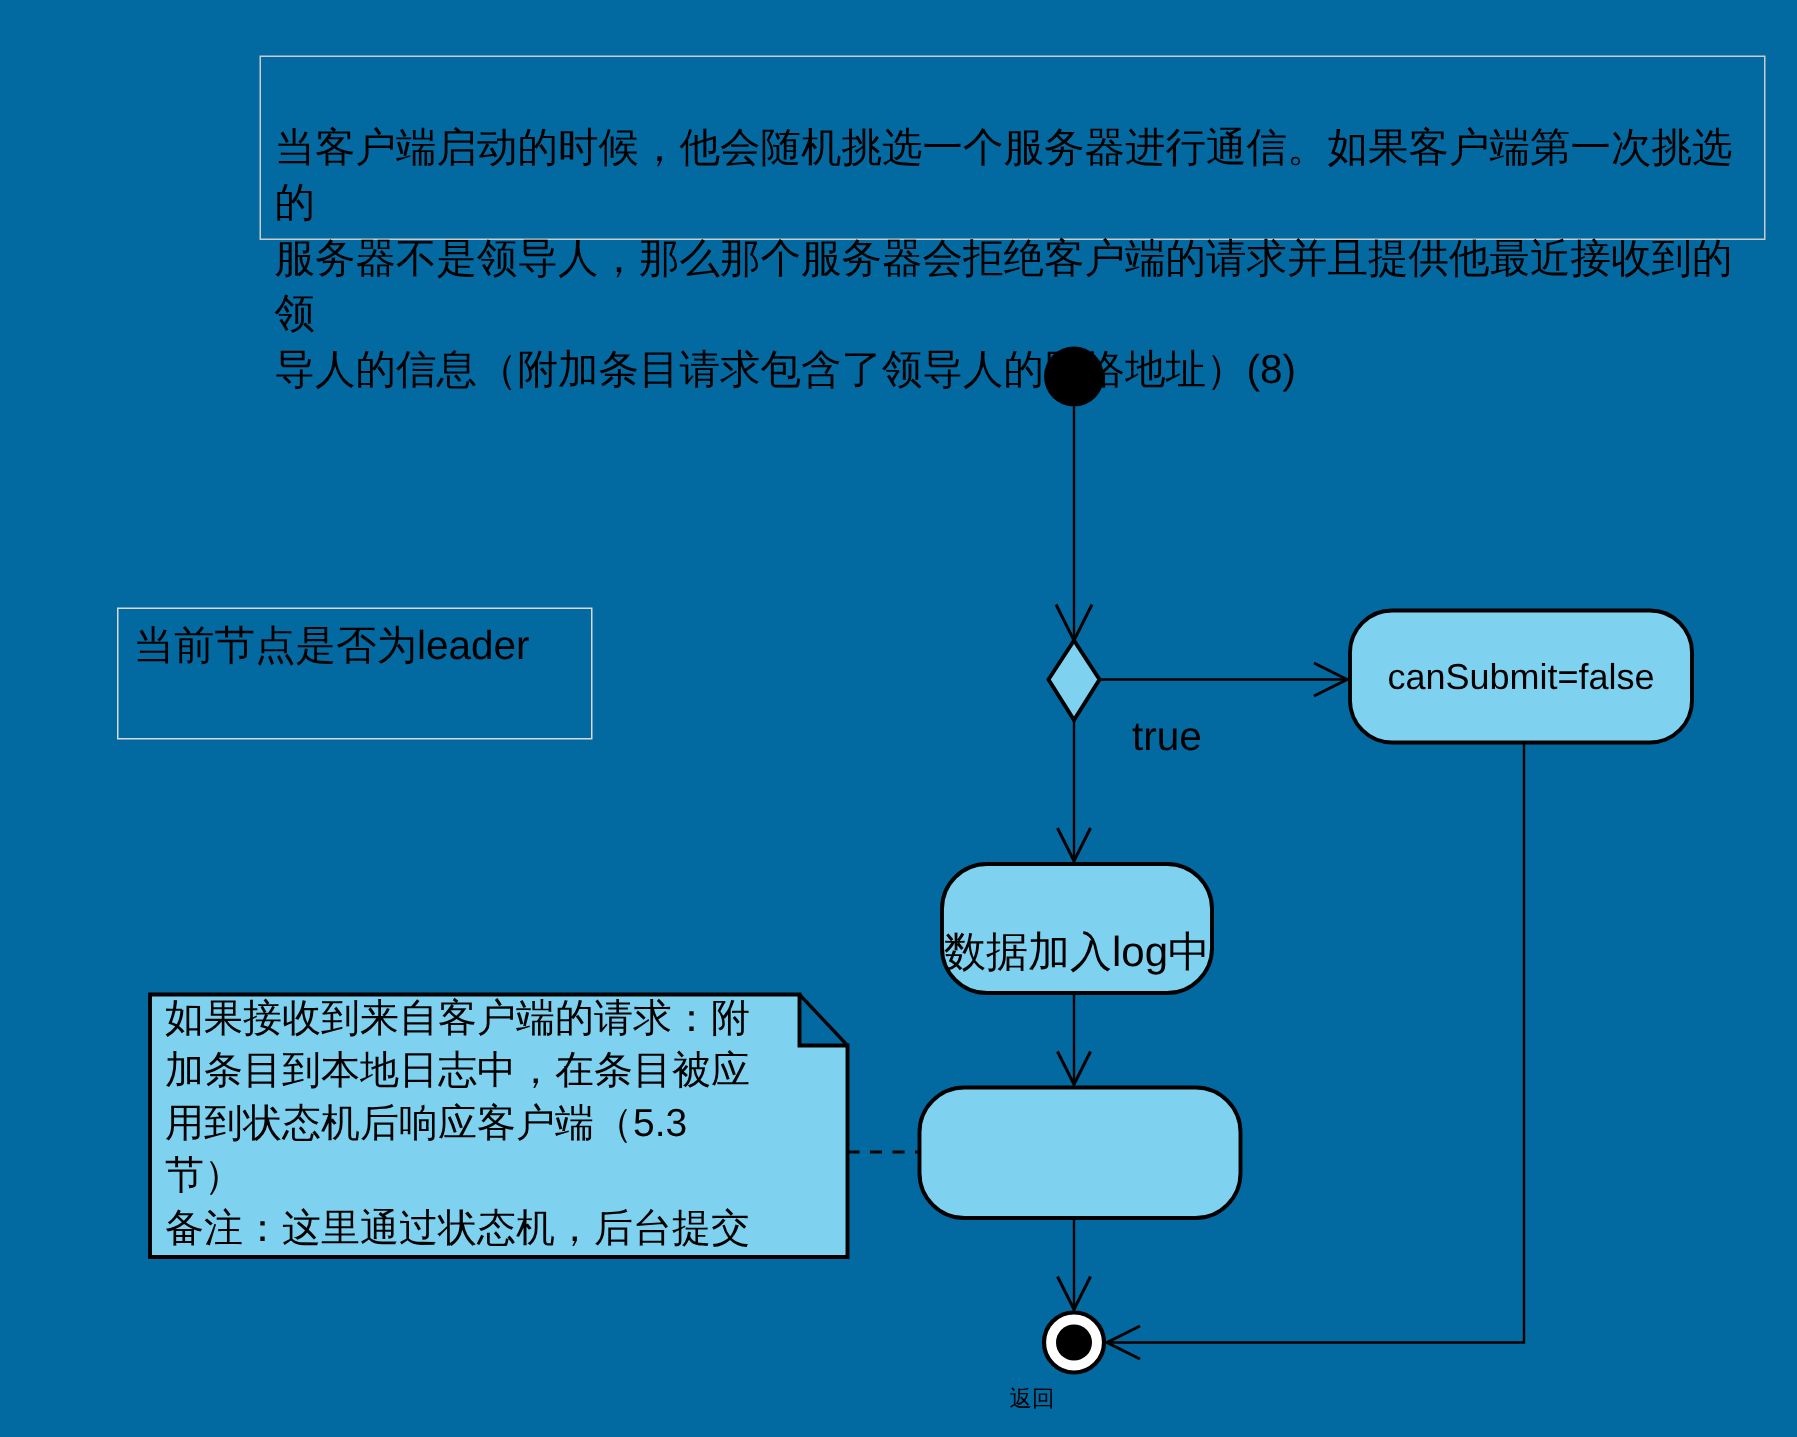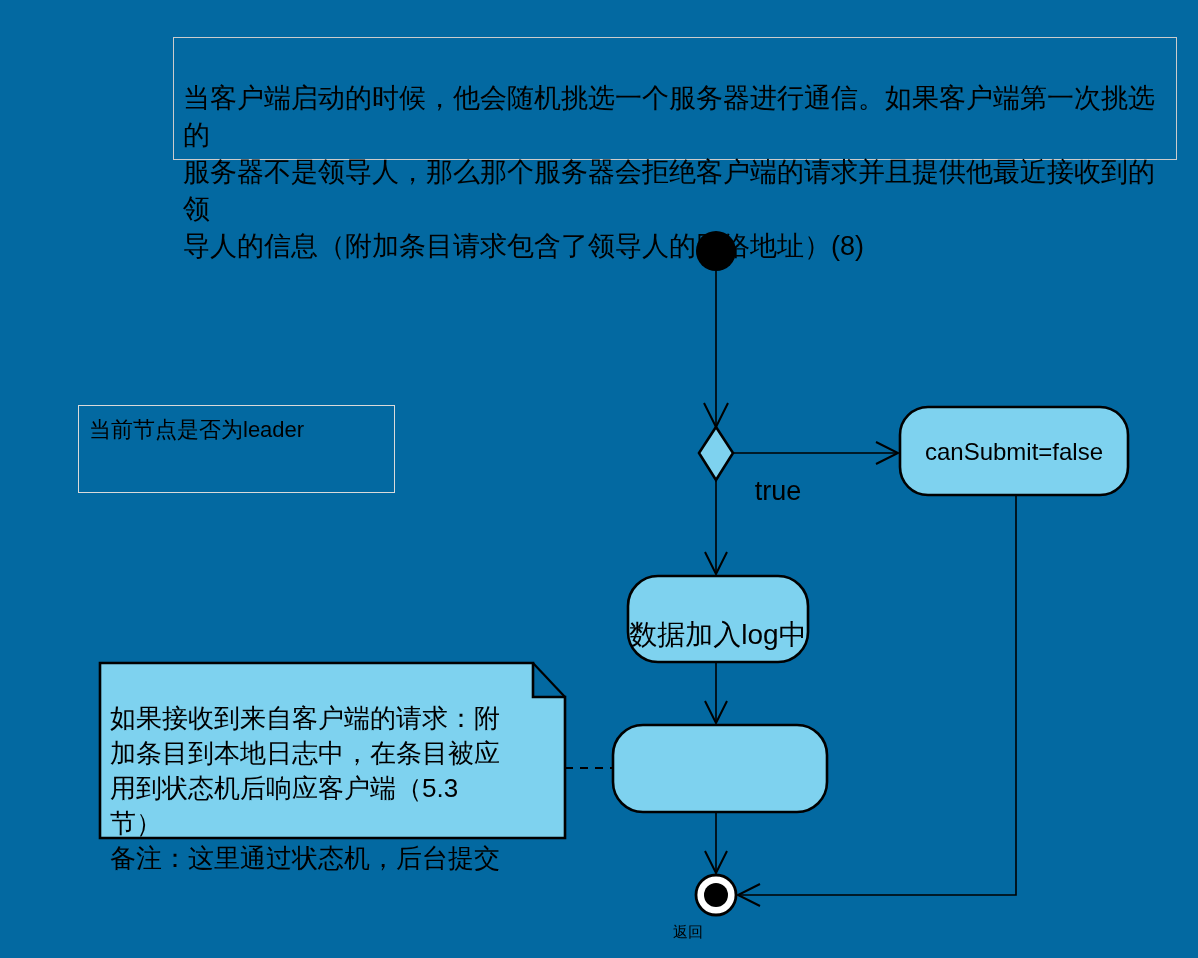--- a/index.html
+++ b/index.html
@@ -21,21 +21,21 @@
     padding: 5px 9px;
     font-size: 27px;
     line-height: 37px;
     white-space: pre-line;
   }
   .question-box {
     left: 78px; top: 405px; width: 317px; height: 88px;
     box-sizing: border-box;
     border: 1px solid #dadada;
     padding: 7px 10px;
-    font-size: 22px;
+    font-size: 27px;
     line-height: 34px;
   }
 
   svg.layer { position: absolute; left: 0; top: 0; }
   .edge   { fill: none; stroke: #000000; stroke-width: 1.6; }
   .head   { fill: none; stroke: #000000; stroke-width: 2; }
   .shape  { stroke: #000000; stroke-width: 2.6; }
   .ring   { fill: #ffffff; stroke: #000000; stroke-width: 2.8; }
   .dot    { fill: #000000; stroke: none; }
   .dashed { fill: none; stroke: #000000; stroke-width: 2; stroke-dasharray: 8 7; }
@@ -50,21 +50,21 @@
     color: #000000;
   }
   #status-lbl    { left: 478px; top: 440px; width: 194px; height: 28px; justify-content: flex-end; font-size: 23px; }
   #true-lbl      { left: 750px; top: 477px; width: 56px;  height: 28px; font-size: 27px; }
   #reject-lbl    { left: 900px; top: 407px; width: 228px; height: 88px; font-size: 24px; line-height: 31px; }
   #log-lbl       { left: 628px; top: 592px; width: 180px; height: 86px; font-size: 28px; }
   #cansubmit-lbl { left: 613px; top: 725px; width: 214px; height: 87px; font-size: 24px; }
   #return-lbl    { left: 638px; top: 918px; width: 100px; height: 28px; font-size: 15px; }
 
   .note-text {
-    left: 100px; top: 695px; width: 465px; height: 175px;
+    left: 100px; top: 655px; width: 465px; height: 175px;
     box-sizing: border-box;
     padding: 6px 10px;
     font-size: 26px;
     line-height: 35px;
     white-space: pre-line;
   }
 </style>
 </head>
 <body>
 

